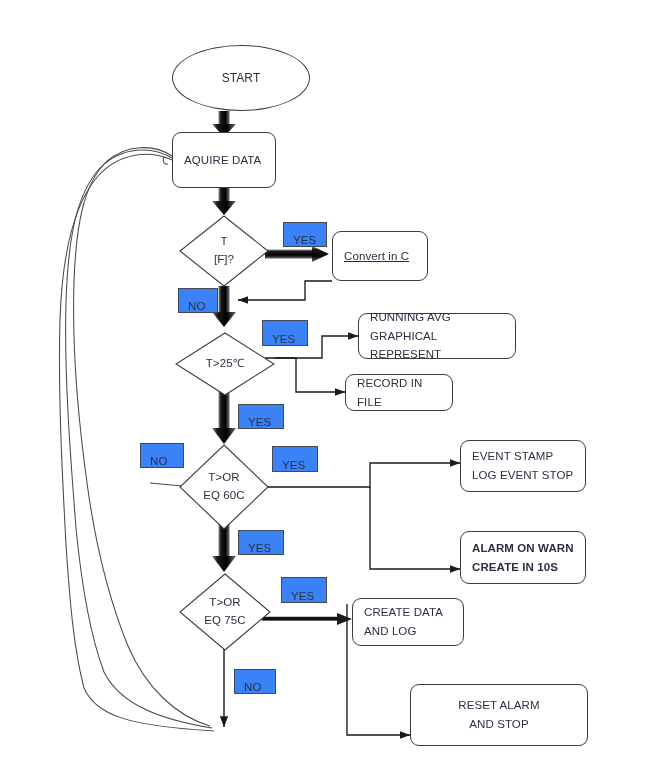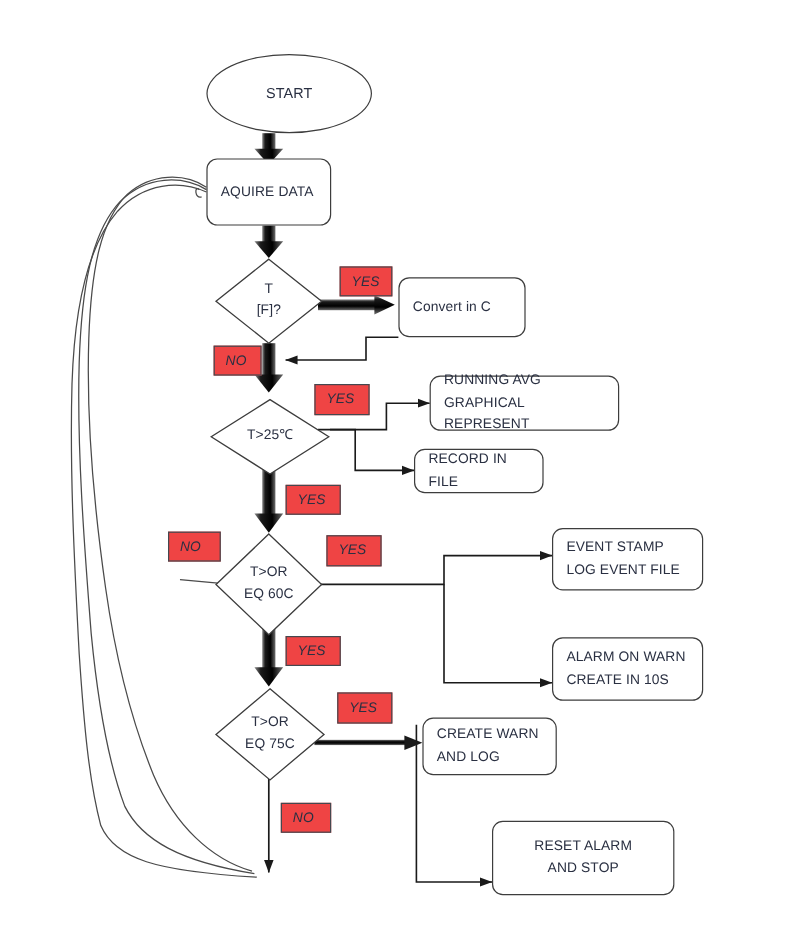--- a/index.html
+++ b/index.html
@@ -48,27 +48,26 @@
     border-radius: 9px;
     background: #fff;
     padding: 0 11px;
   }
   .process .line { line-height: 1.65; }
   .process.center { align-items: center; text-align: center; }
   
   .tag {
     border: 1.15px solid #44484f;
     border-radius: 0;
-    background: #ef4444;
+    background: #3b82f6;
     align-items: flex-start;
-    justify-content: center;
+    justify-content: flex-end;
     padding-left: 9px;
     font-size: 11.5px;
     color: #2a3042;
-    font-style: italic;
   }
   
   .decision {
     background: transparent;
     align-items: center;
     justify-content: center;
     text-align: center;
   }
   .decision .dia {
     position: absolute;
@@ -188,21 +187,21 @@
     <div class="dtext">
       <div>T</div>
       <div>[F]?</div>
     </div>
   </div>
 
   <div class="node tag" style="left:283px; top:222px; width:44px; height:25px;">
     <span>YES</span>
   </div>
 
-  <div class="node process" style="left:332px; top:231px; width:106px; height:50px;">
+  <div class="node process" style="left:332px; top:231px; width:96px; height:50px;text-decoration:underline;">
     <span class="line">Convert in C</span>
   </div>
 
   <div class="node tag" style="left:178px; top:288px; width:40px; height:25px;">
     <span>NO</span>
   </div>
 
   <div class="node decision" style="left:175px; top:332px; width:100px; height:64px;">
     <svg class="dia" viewBox="0 0 100 64" preserveAspectRatio="none">
       <polygon points="50,1 99,32 50,63 1,32" fill="#fff" stroke="#3d3d3d" stroke-width="1.1"></polygon>
@@ -240,24 +239,24 @@
       <div>EQ 60C</div>
     </div>
   </div>
 
   <div class="node tag" style="left:272px; top:446px; width:46px; height:26px;">
     <span>YES</span>
   </div>
 
   <div class="node process" style="left:460px; top:440px; width:126px; height:52px;">
     <span class="line">EVENT STAMP</span>
-    <span class="line">LOG EVENT FILE</span>
-  </div>
-
-  <div class="node process" style="left:460px; top:531px; width:126px; height:53px;">
+    <span class="line">LOG EVENT STOP</span>
+  </div>
+
+  <div class="node process" style="left:460px; top:531px; width:126px; height:53px;font-weight:bold;">
     <span class="line">ALARM ON WARN</span>
     <span class="line">CREATE IN 10S</span>
   </div>
 
   <div class="node tag" style="left:238px; top:530px; width:46px; height:25px;">
     <span>YES</span>
   </div>
 
   <div class="node decision" style="left:179px; top:573px; width:92px; height:78px;">
     <svg class="dia" viewBox="0 0 92 78" preserveAspectRatio="none">
@@ -267,26 +266,26 @@
       <div>T&gt;OR</div>
       <div>EQ 75C</div>
     </div>
   </div>
 
   <div class="node tag" style="left:281px; top:577px; width:46px; height:26px;">
     <span>YES</span>
   </div>
 
   <div class="node process" style="left:352px; top:598px; width:112px; height:48px;">
-    <span class="line">CREATE WARN</span>
+    <span class="line">CREATE DATA</span>
     <span class="line">AND LOG</span>
   </div>
 
   <div class="node tag" style="left:234px; top:669px; width:42px; height:25px;">
     <span>NO</span>
   </div>
 
-  <div class="node process center" style="left:410px; top:684px; width:152px; height:62px;">
+  <div class="node process center" style="left:410px; top:684px; width:178px; height:62px;">
     <span class="line">RESET ALARM</span>
     <span class="line">AND STOP</span>
   </div>
 
 </div>
 
 </body></html>

